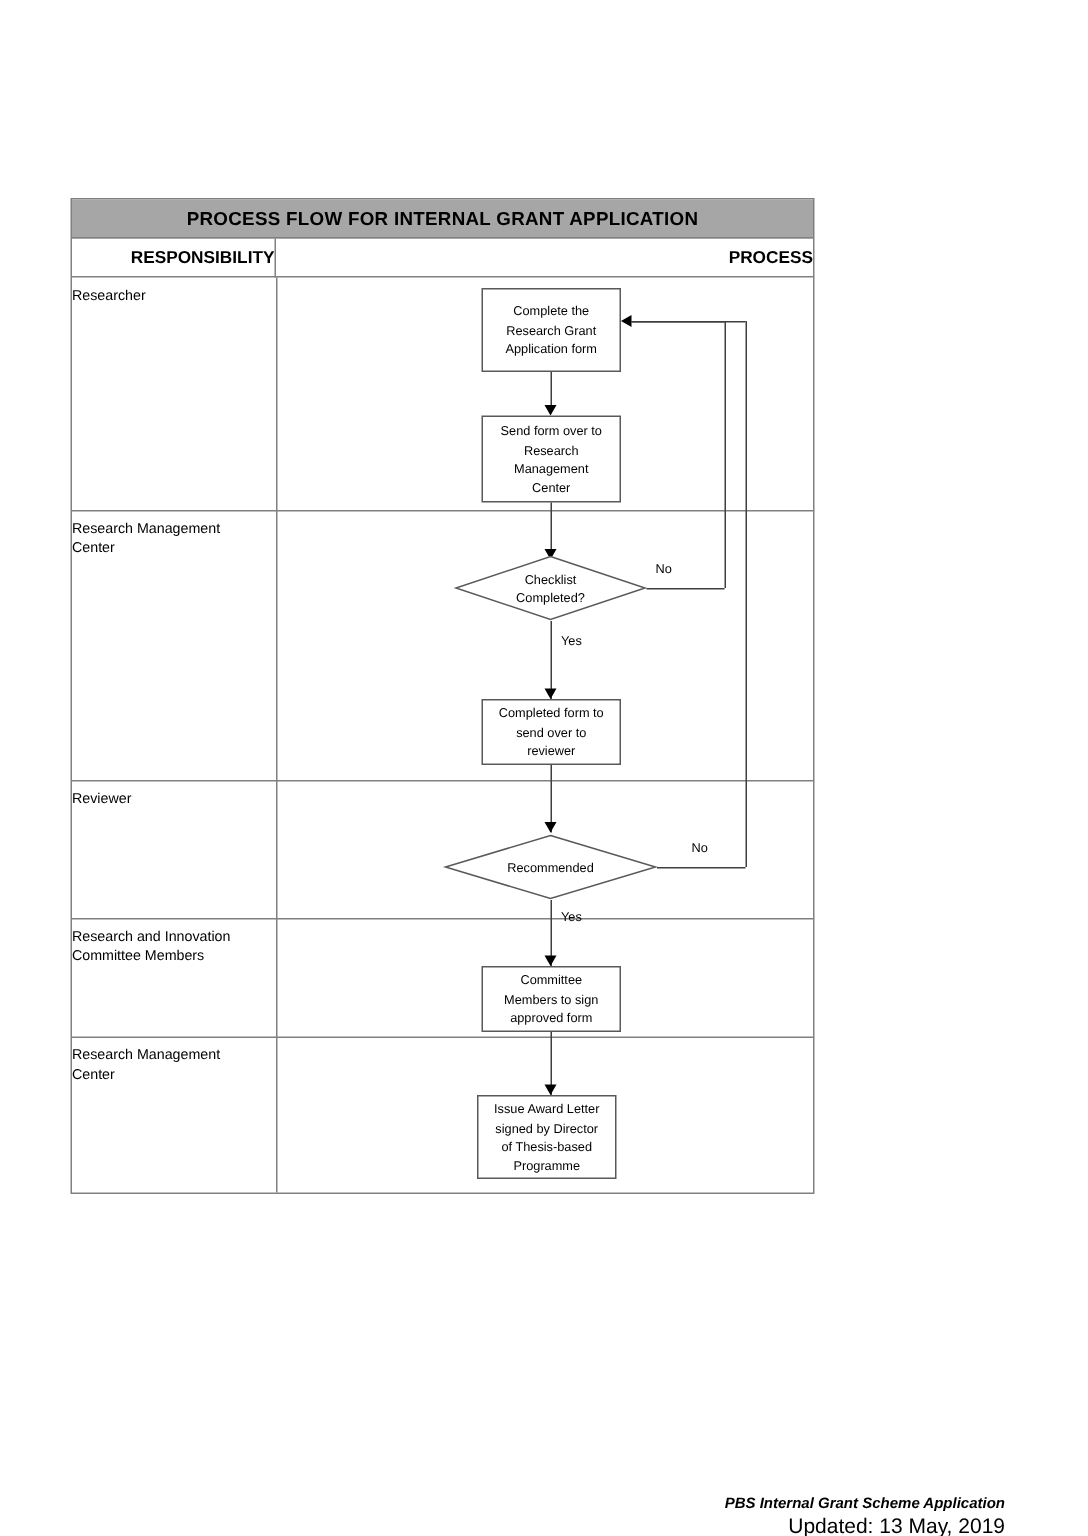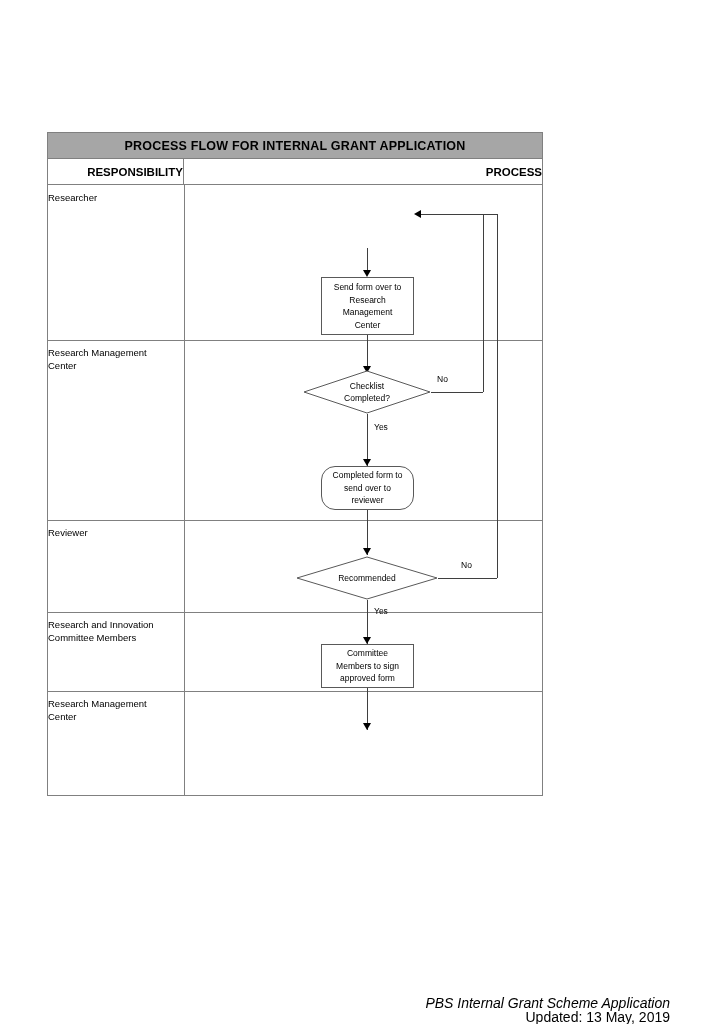--- a/index.html
+++ b/index.html
@@ -183,22 +183,22 @@
   }
 
   
   .footer {
     position: absolute;
     right: 55px;
     top: 952px;
     text-align: right;
   }
   .footer .doc-name {
-    font-size: 14px;
-    font-weight: normal;
+    font-size: 10px;
+    font-weight: bold;
     font-style: italic;
     line-height: 14px;
   }
   .footer .updated {
     font-size: 14px;
     line-height: 14px;
   }
 </style>
 </head>
 <body>
@@ -228,20 +228,23 @@
     <div class="resp-label" style="top:58px;">Researcher</div>
     <div class="resp-label" style="top: 213px; white-space: pre-line;">Research Management
 Center</div>
     <div class="resp-label" style="top:393px;">Reviewer</div>
     <div class="resp-label" style="top: 485px; white-space: pre-line;">Research and Innovation
 Committee Members</div>
     <div class="resp-label" style="top: 564px; white-space: pre-line;">Research Management
 Center</div>
   </div>
 
+  <div class="node" style="left: 321px; top: 148px; width: 93px; height: 56px; white-space: pre-line;">Complete the
+Research Grant
+Application form</div>
 
   <div class="vline" style="left:367px; top:204px; height:25px;"></div>
   <div class="arrow-down" style="left:363px; top:226px;"></div>
 
   <div class="node" style="left: 321px; top: 233px; width: 93px; height: 58px; white-space: pre-line;">Send form over to
 Research
 Management
 Center</div>
 
   <div class="vline" style="left:367px; top:291px; height:38px;"></div>
@@ -258,21 +261,21 @@
   <div class="hline" style="left:431px; top:348px; width:52px;"></div>
   <div class="vline" style="left:483px; top:170px; height:178px;"></div>
   <div class="hline" style="left:421px; top:170px; width:62px;"></div>
   <div class="arrow-left" style="left:414px; top:166px;"></div>
   <div class="edge-label" style="left:437px; top:330px;">No</div>
 
   <div class="vline" style="left:367px; top:370px; height:52px;"></div>
   <div class="arrow-down" style="left:363px; top:415px;"></div>
   <div class="edge-label" style="left:374px; top:378px;">Yes</div>
 
-  <div class="node" style="left: 321px; top: 422px; width: 93px; height: 44px; white-space: pre-line; border-radius: 14px;">Completed form to
+  <div class="node" style="left: 321px; top: 422px; width: 93px; height: 44px; white-space: pre-line;">Completed form to
 send over to
 reviewer</div>
 
   <div class="vline" style="left:367px; top:466px; height:45px;"></div>
   <div class="arrow-down" style="left:363px; top:504px;"></div>
 
   <div class="diamond-wrap" style="left:296px; top:512px; width:142px; height:44px;">
     <svg width="142" height="44" viewBox="0 0 142 44">
       <polygon points="71,1 141,22 71,43 1,22" fill="#ffffff" stroke="#595959" stroke-width="1"></polygon>
     </svg>
@@ -288,19 +291,23 @@
   <div class="arrow-down" style="left:363px; top:593px;"></div>
   <div class="edge-label" style="left:374px; top:562px;">Yes</div>
 
   <div class="node" style="left: 321px; top: 600px; width: 93px; height: 44px; white-space: pre-line;">Committee
 Members to sign
 approved form</div>
 
   <div class="vline" style="left:367px; top:644px; height:42px;"></div>
   <div class="arrow-down" style="left:363px; top:679px;"></div>
 
+  <div class="node" style="left: 318px; top: 686px; width: 93px; height: 56px; white-space: pre-line;">Issue Award Letter
+signed by Director
+of Thesis-based
+Programme</div>
 
   <div class="footer">
     <div class="doc-name">PBS Internal Grant Scheme Application</div>
     <div class="updated">Updated:  13 May, 2019</div>
   </div>
 
 </div>
 
 </body></html>

